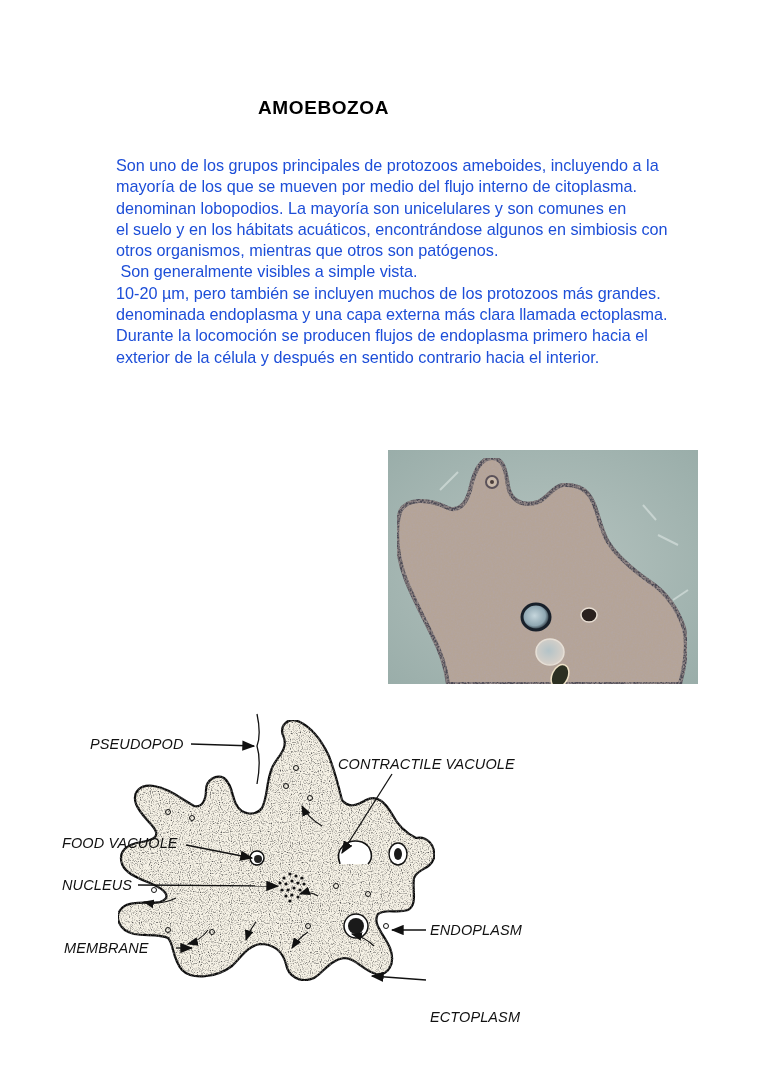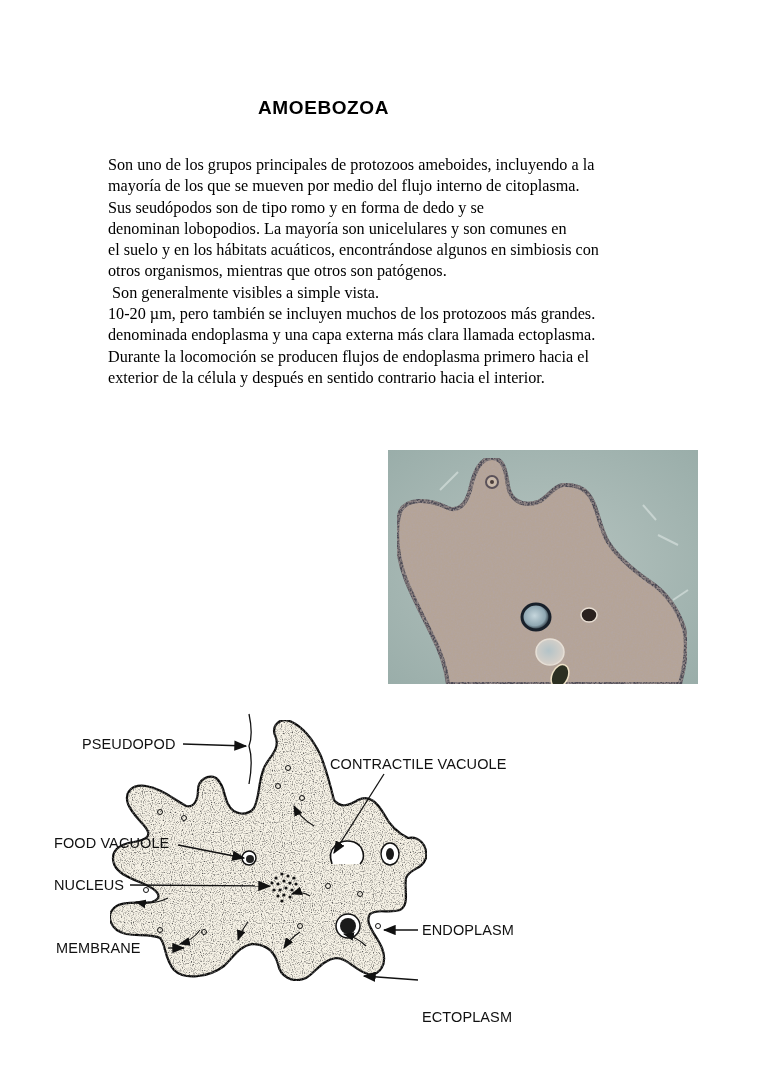--- a/index.html
+++ b/index.html
@@ -4,46 +4,45 @@
   <style>
     html, body { margin: 0; padding: 0; background: #ffffff; }
     body { width: 768px; height: 1087px; position: relative; overflow: hidden; }
     .page { position: absolute; left: 0; top: 0; width: 768px; height: 1087px; background: #fff; }
     .title {
       position: absolute; left: 258px; top: 97px;
       font-family: "Liberation Sans", sans-serif; font-weight: bold;
       font-size: 19px; letter-spacing: 0.6px; color: #000000;
     }
     .body-text {
-      position: absolute; left: 108px; top: 155px; width: 580px;
-      font-family: Liberation Serif, serif; font-size: 16.2px;
-      line-height: 21.3px; color: #000000;
+      position: absolute; left: 116px; top: 155px; width: 580px;
+      font-family: Liberation Sans, sans-serif; font-size: 16.2px;
+      line-height: 21.3px; color: #1d4ed8;
     }
     .line { white-space: nowrap; display: block; }
     .photo {
       position: absolute; left: 388px; top: 450px; width: 310px; height: 234px;
       overflow: hidden; background: #9fb1ad;
     }
-    .diagram { position: absolute; left: 48px; top: 708px; width: 500px; height: 300px; }
+    .diagram { position: absolute; left: 56px; top: 708px; width: 500px; height: 300px; font-style: italic; }
     .lbl {
       position: absolute; font-family: "Liberation Sans", sans-serif;
       font-size: 14.5px; color: #111; white-space: nowrap; letter-spacing: 0.1px;
     }
   </style>
 </head>
 <body>
 
 <div class="page">
 
   <div class="title">AMOEBOZOA</div>
 
   <div class="body-text">
     <span class="line"> Son uno de los grupos principales de protozoos ameboides, incluyendo a la</span>
     <span class="line">mayoría de los que se mueven por medio del flujo interno de citoplasma.</span>
-    <span class="line">Sus seudópodos son de tipo romo y en forma de dedo y se</span>
     <span class="line">denominan lobopodios. La mayoría son unicelulares y son comunes en</span>
     <span class="line">el suelo y en los hábitats acuáticos, encontrándose algunos en simbiosis con</span>
     <span class="line">otros organismos, mientras que otros son patógenos.</span>
     <span class="line" style="white-space:pre"> Son generalmente visibles a simple vista.</span>
     <span class="line">10-20 µm, pero también se incluyen muchos de los protozoos más grandes.</span>
     <span class="line">denominada endoplasma y una capa externa más clara llamada ectoplasma.</span>
     <span class="line">Durante la locomoción se producen flujos de endoplasma primero hacia el</span>
     <span class="line">exterior de la célula y después en sentido contrario hacia el interior.</span>
   </div>
 

